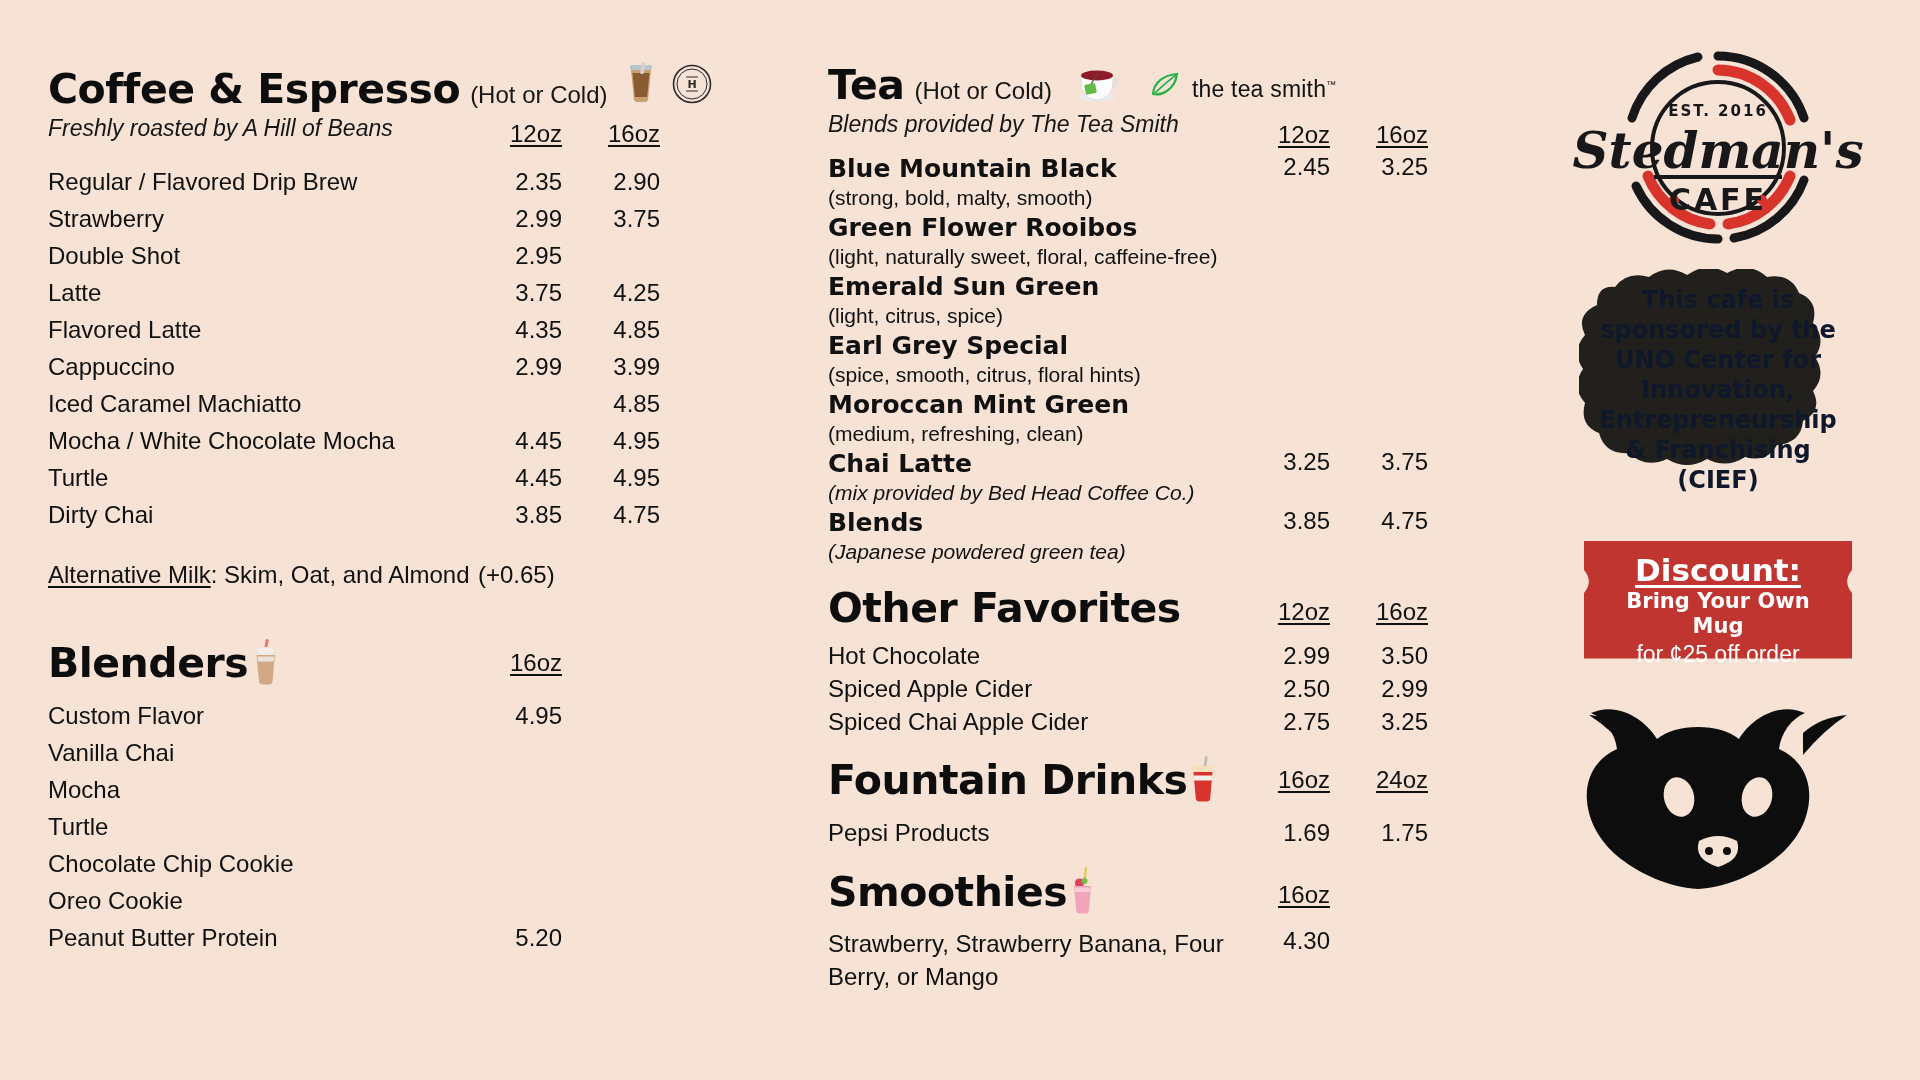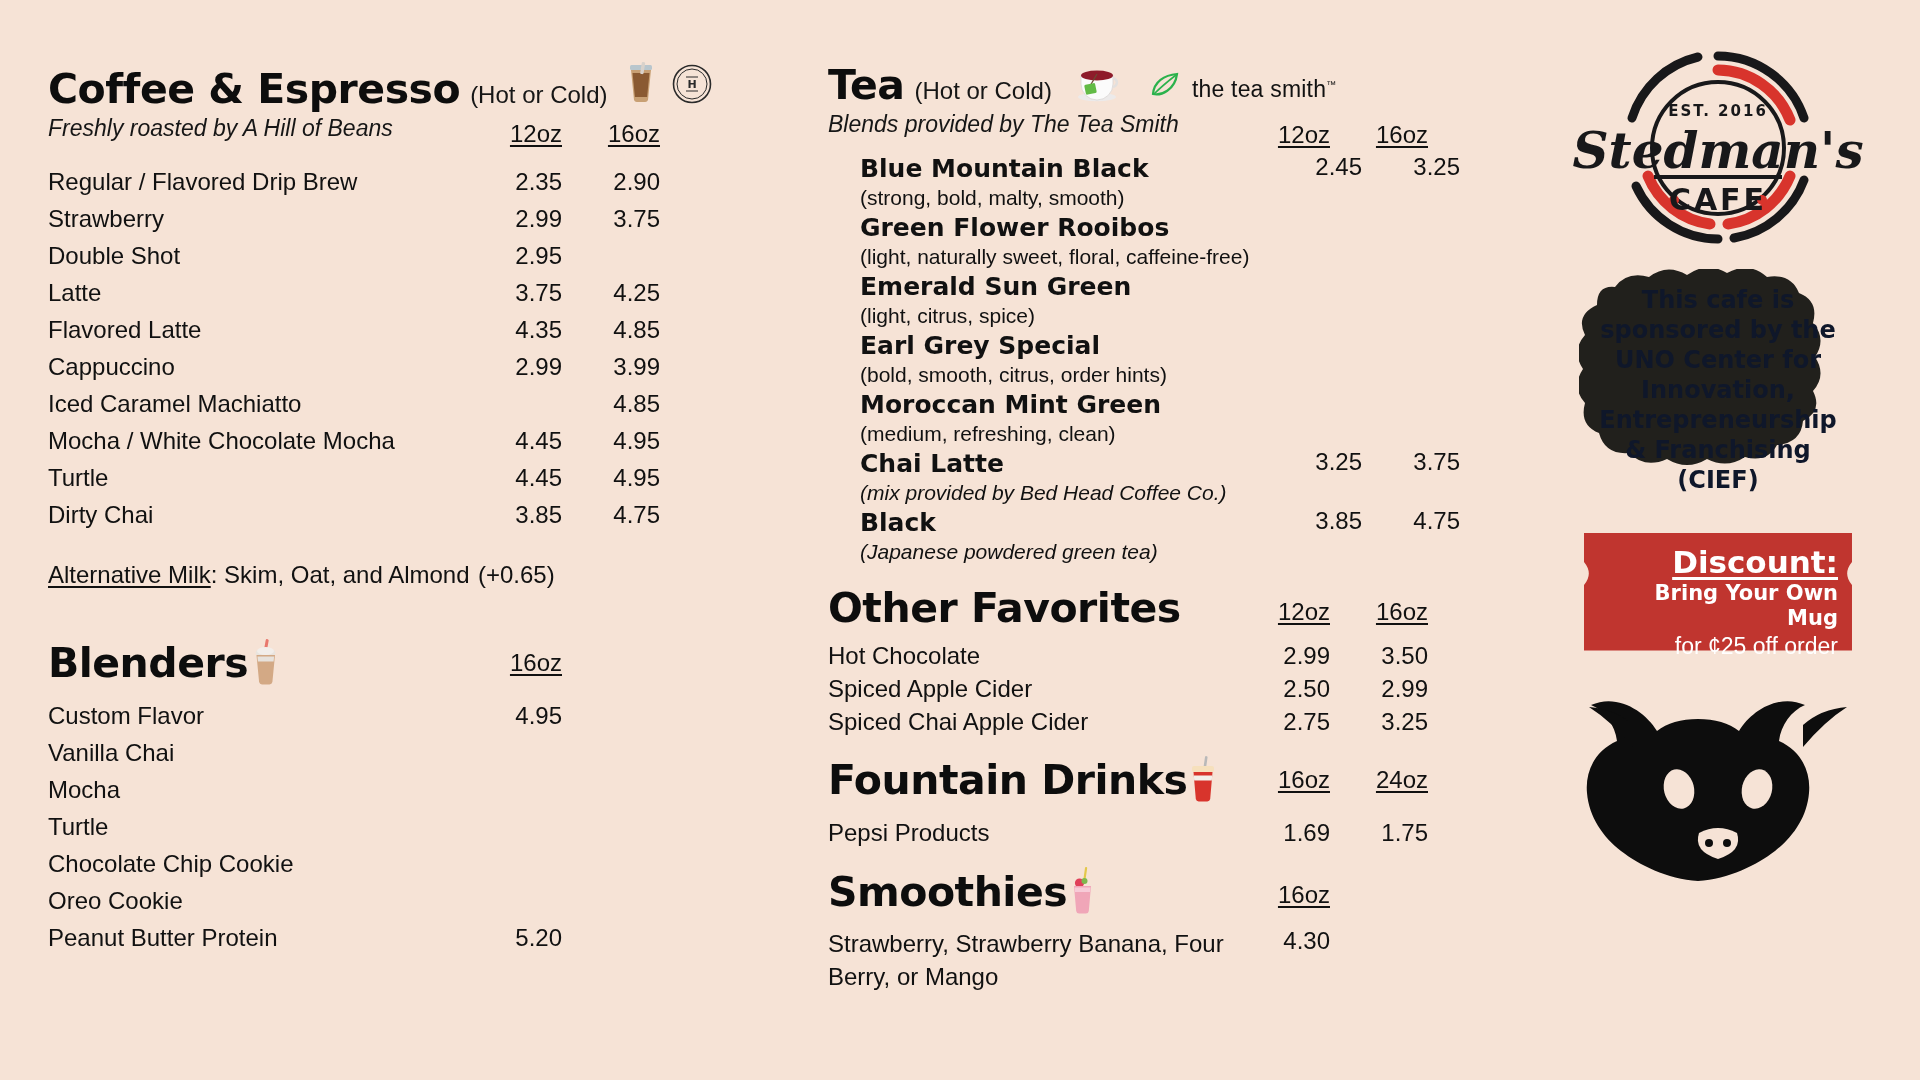--- a/index.html
+++ b/index.html
@@ -68,21 +68,21 @@
   
   .mid-sizes {
     position:absolute; left:418px; display:flex;
   }
   .mid-sizes span {
     width:84px; text-align:right; font-size:24px;
     text-decoration:underline; text-underline-offset:3px;
   }
   .mid-sizes span + span { margin-left:14px; }
 
-  .tea-item { position:relative;margin-left:32px; }
+  .tea-item { position:relative; }
   .tea-name { font-weight:bold; font-size:25px; line-height:31px; font-family:"DejaVu Sans",sans-serif;}
   .tea-desc { font-size:21px; line-height:28px; }
   .tea-desc.ital { font-style:italic; }
   .tea-price-1 { position:absolute; left:418px; width:84px; text-align:right; font-size:24px; }
   .tea-price-2 { position:absolute; left:516px; width:84px; text-align:right; font-size:24px; }
 
   .of-item { position:relative; height:33px; }
   .of-item .nm { font-size:24px; line-height:33px; }
   .of-item .p1 { position:absolute; left:418px; width:84px; text-align:right; font-size:24px; line-height:33px;}
   .of-item .p2 { position:absolute; left:516px; width:84px; text-align:right; font-size:24px; line-height:33px;}
@@ -98,22 +98,22 @@
     font-weight:bold; font-size:24px; line-height:30px;
     padding:16px 12px 18px;
   }
   .sponsor .blob {
     position:absolute; inset:0; z-index:0;
   }
   .sponsor .txt { position:relative; z-index:1; }
 
   .discount {
     position:relative;
-    width:268px; margin:20px auto 0;
-    color:#fff; text-align:right;
+    width:268px; margin:28px auto 0;
+    color:#fff; text-align:center;
     padding:10px 14px 14px;
   }
   .discount .bg { position:absolute; inset:0; z-index:0; }
   .discount .dtxt { position:relative; z-index:1; }
   .d-title {
     font-family:"DejaVu Sans", sans-serif;
     font-weight:bold; font-size:31px; line-height:38px;
     text-decoration:underline; text-underline-offset:4px;
   }
   .d-l2 { font-family:"DejaVu Sans",sans-serif; font-weight:bold; font-size:21px; line-height:25px; }
@@ -307,34 +307,34 @@
       <div class="tea-item">
         <div class="tea-name">Green Flower Rooibos</div>
         <div class="tea-desc">(light, naturally sweet, floral, caffeine-free)</div>
       </div>
       <div class="tea-item">
         <div class="tea-name">Emerald Sun Green</div>
         <div class="tea-desc">(light, citrus, spice)</div>
       </div>
       <div class="tea-item">
         <div class="tea-name">Earl Grey Special</div>
-        <div class="tea-desc">(bold, smooth, citrus, order hints)</div>
+        <div class="tea-desc">(spice, smooth, citrus, floral hints)</div>
       </div>
       <div class="tea-item">
         <div class="tea-name">Moroccan Mint Green</div>
         <div class="tea-desc">(medium, refreshing, clean)</div>
       </div>
       <div class="tea-item">
         <div class="tea-name">Chai Latte</div>
         <div class="tea-desc ital">(mix provided by Bed Head Coffee Co.)</div>
         <span class="tea-price-1" style="top:0;">3.25</span>
         <span class="tea-price-2" style="top:0;">3.75</span>
       </div>
       <div class="tea-item">
-        <div class="tea-name">Black</div>
+        <div class="tea-name">Blends</div>
         <div class="tea-desc ital">(Japanese powdered green tea)</div>
         <span class="tea-price-1" style="top:0;">3.85</span>
         <span class="tea-price-2" style="top:0;">4.75</span>
       </div>
     </div>
 
     <div style="position:relative;margin-top:22px;">
       <span class="sec-title">Other Favorites</span>
       <div class="mid-sizes" style="top:10px;">
         <span>12oz</span>

